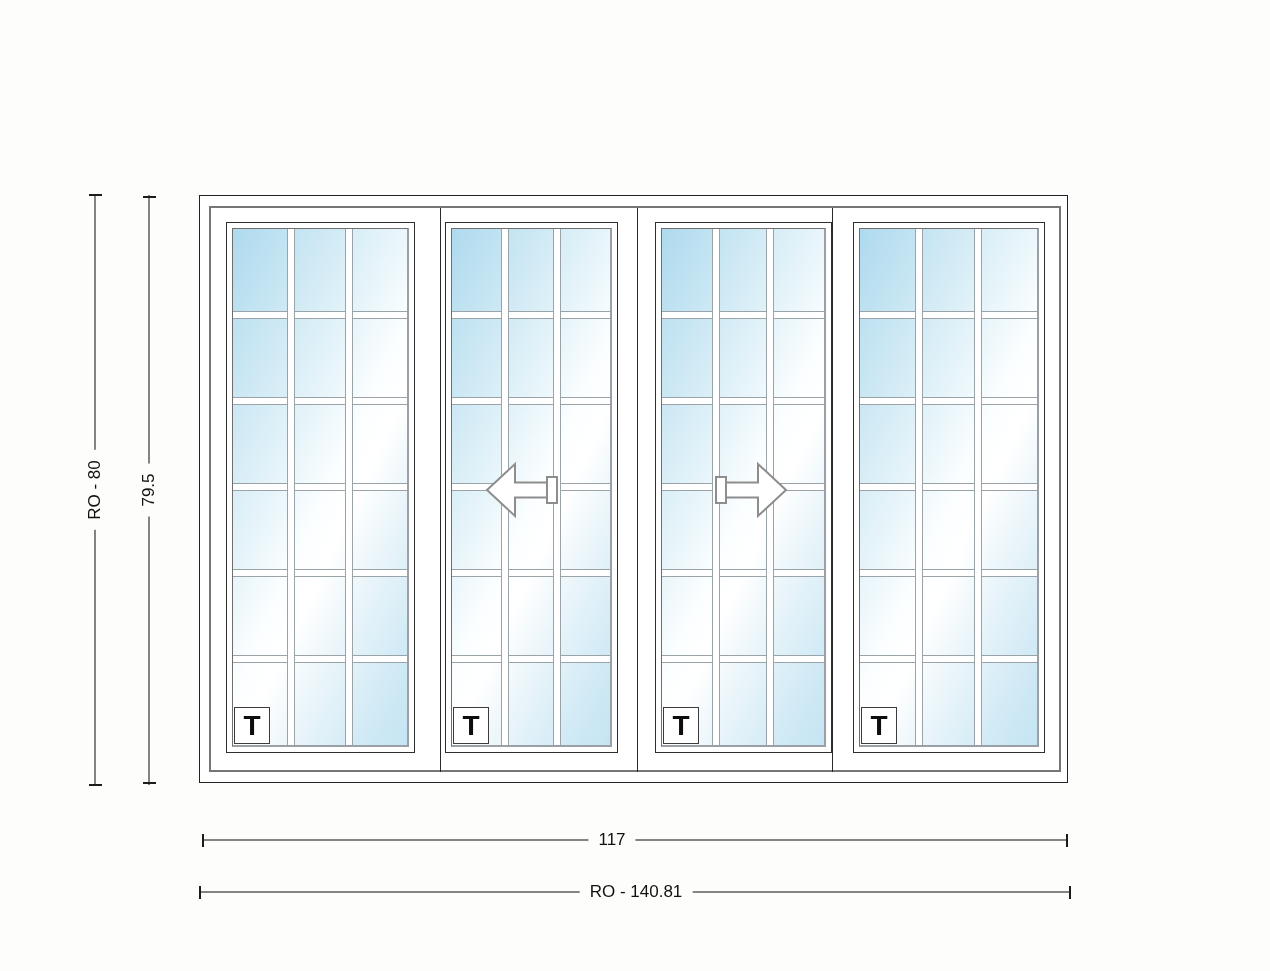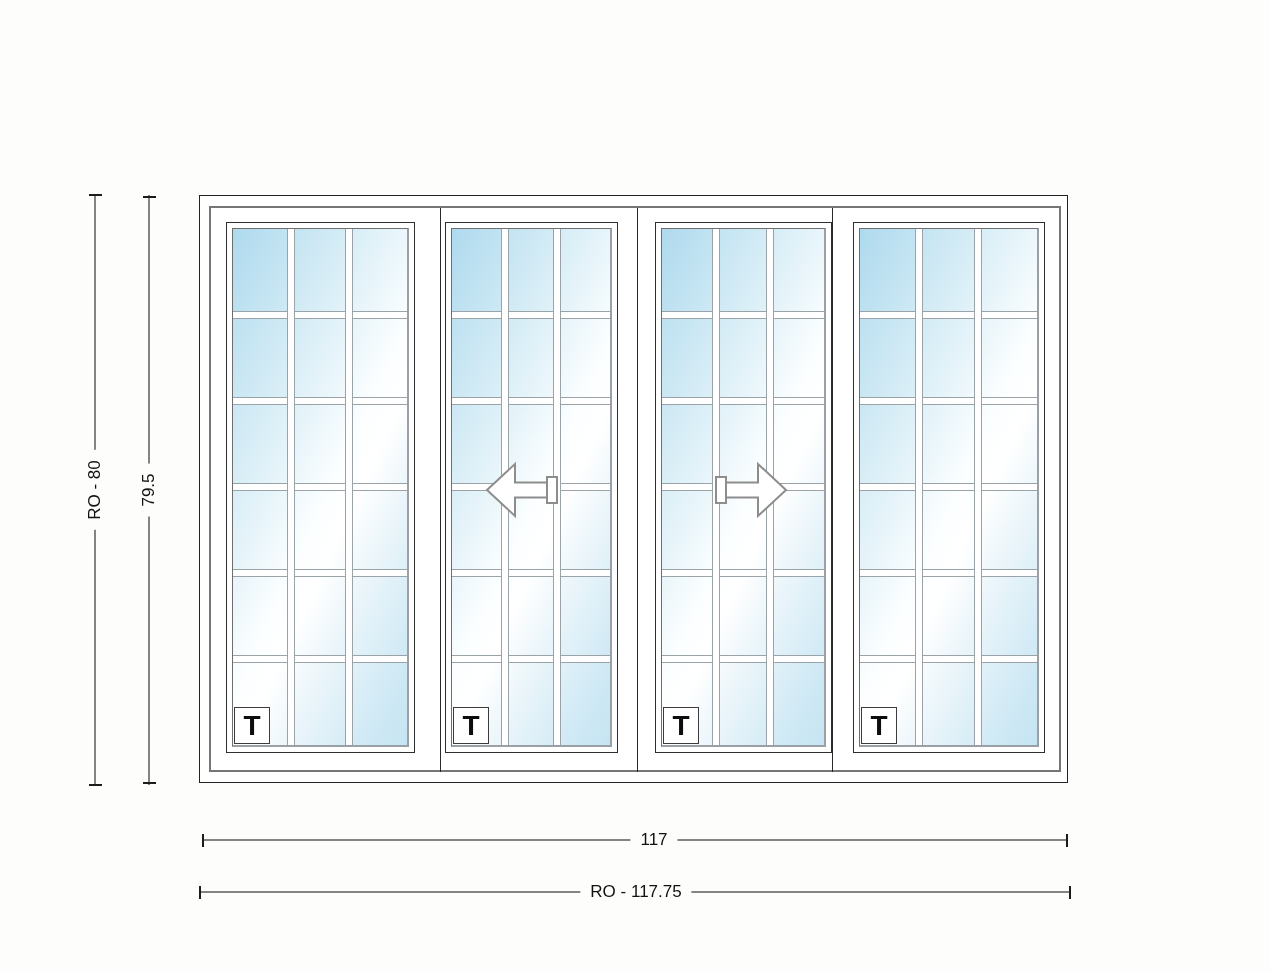--- a/index.html
+++ b/index.html
@@ -55,21 +55,21 @@
   .dim-line-h{position:absolute;height:2px;background:#848484;}
   .dlh-frame{left:203px;width:864px;top:839px;}
   .dlh-ro{left:200px;width:870px;top:891px;}
 
   .dim-label{position:absolute;background:#fdfdfc;padding:2px 10px;font-size:17px;
              white-space:nowrap;color:#111;}
   .dim-label.vert{transform:translate(-50%,-50%) rotate(-90deg);}
   .dim-label.horiz{transform:translate(-50%,-50%);}
   .lbl-ro-h{left:95px;top:490px;}
   .lbl-frame-h{left:149px;top:490px;}
-  .lbl-frame-w{left:654px;top:840px;}
+  .lbl-frame-w{left:612px;top:840px;}
   .lbl-ro-w{left:636px;top:892px;}
 </style>
 </head>
 <body>
 
 <div id="canvas">
 
   <div class="frame-outer"></div>
   <div class="frame-inner"></div>
   <div class="divider div-1"></div>
@@ -148,15 +148,15 @@
   <div class="dim-label vert lbl-frame-h">79.5</div>
 
   <div class="dim-line-h dlh-frame"></div>
   <div class="tick-v" style="left:202px;top:834px;"></div>
   <div class="tick-v" style="left:1066px;top:834px;"></div>
   <div class="dim-label horiz lbl-frame-w">117</div>
 
   <div class="dim-line-h dlh-ro"></div>
   <div class="tick-v" style="left:199px;top:886px;"></div>
   <div class="tick-v" style="left:1069px;top:886px;"></div>
-  <div class="dim-label horiz lbl-ro-w">RO - 117.75</div>
+  <div class="dim-label horiz lbl-ro-w">RO - 140.81</div>
 
 </div>
 
 </body></html>

